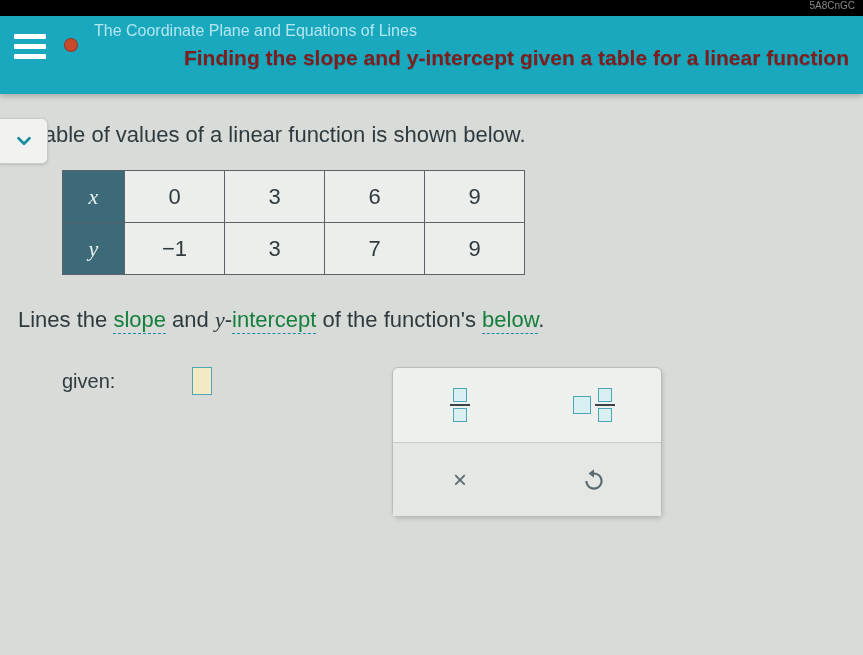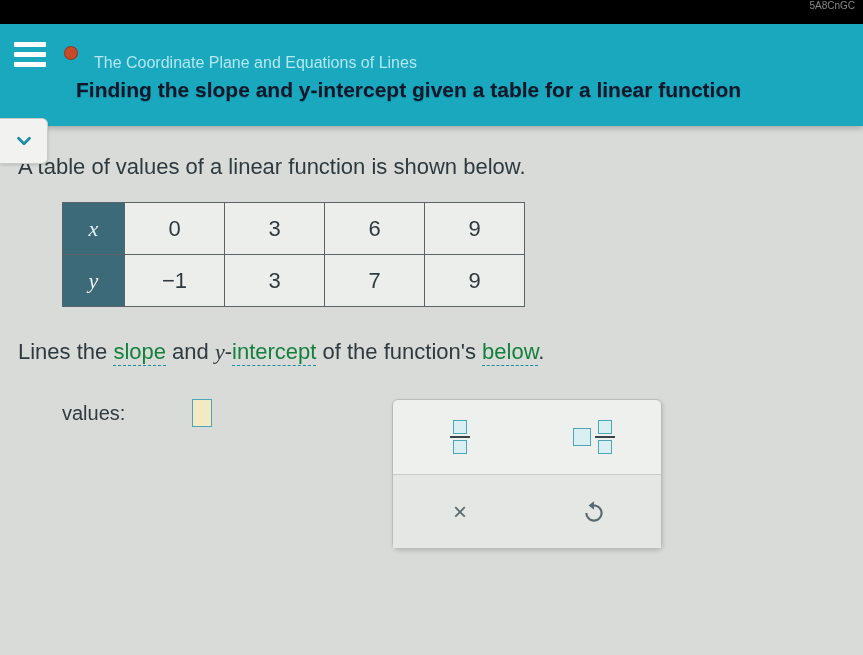--- a/index.html
+++ b/index.html
@@ -5,32 +5,32 @@
     * { margin: 0; padding: 0; box-sizing: border-box; }
     body {
       font-family: Arial, Helvetica, sans-serif;
       background: #d8dbd8;
       width: 863px;
       height: 655px;
       overflow: hidden;
       position: relative;
     }
     .top-strip {
-      height: 24px;
+      height: 16px;
       background: #000;
       color: #888;
       font-size: 10px;
       text-align: right;
       padding-right: 8px;
       line-height: 12px;
     }
     .header {
       background: #1aa8bf;
       color: #fff;
-      padding: 30px 14px 24px 76px;
+      padding: 6px 14px 24px 76px;
       position: relative;
       box-shadow: 0 2px 6px rgba(0,0,0,0.25);
     }
     .hamburger {
       position: absolute;
       left: 14px;
       top: 18px;
       width: 32px;
       height: 28px;
       cursor: pointer;
@@ -54,22 +54,23 @@
     }
     .breadcrumb {
       font-size: 16px;
       color: #b3e6ee;
       margin-left: 18px;
       margin-bottom: 6px;
     }
     .title {
       font-size: 21px;
       font-weight: bold;
-      color: #0f172a;
+      color: #7f1d1d;
       text-shadow: 0 1px 1px rgba(0,0,0,0.2);
+      text-align: right;
     }
     .chevron-tab {
       position: absolute;
       left: 0;
       top: 118px;
       width: 48px;
       height: 46px;
       background: #f2f3f1;
       border: 1px solid #c8ccc8;
       border-left: none;
@@ -233,21 +234,21 @@
   </tbody>
     </table>
 
   <div class="instruct">
     <span>Lines the </span><span class="term">slope</span><span> and </span><span class="yvar">y</span><span>-</span><span class="term">intercept</span><span> of the function's </span><span class="term">below</span><span>.</span>
   </div>
 
   <div class="answer-area">
     <div class="inputs">
       <div class="input-row">
-        <div class="input-label">values:</div>
+        <div class="input-label">given:</div>
         <div class="input-box"></div>
       </div>
     </div>
 
     <div class="palette">
       <div class="palette-row">
         <div class="pbtn">
           <span class="frac-glyph">
             <span class="sq"></span>
               <span class="bar"></span>

